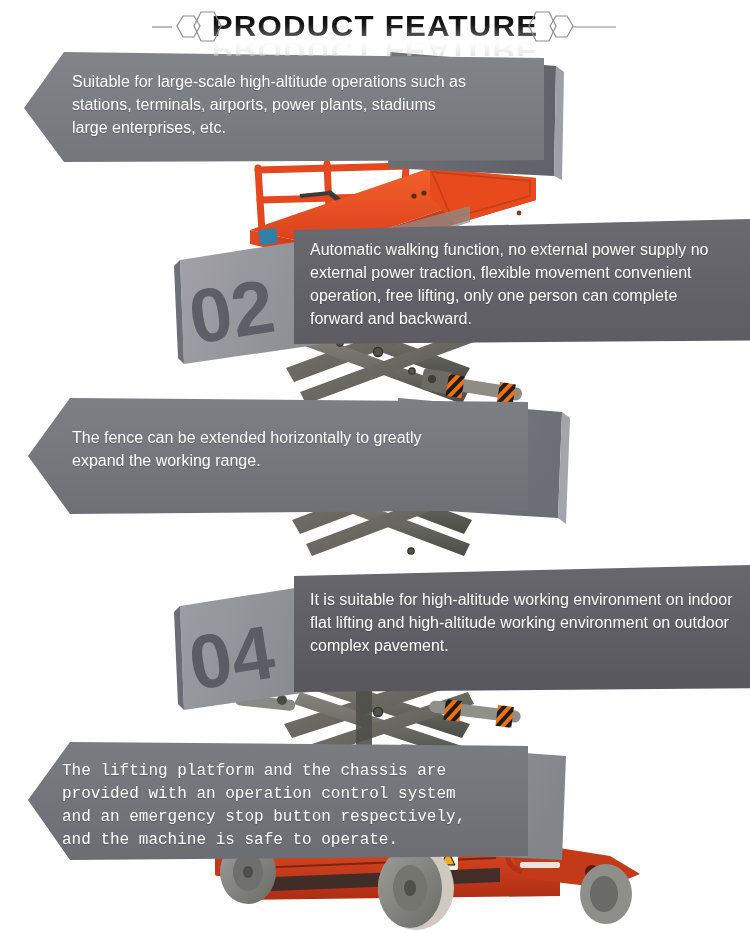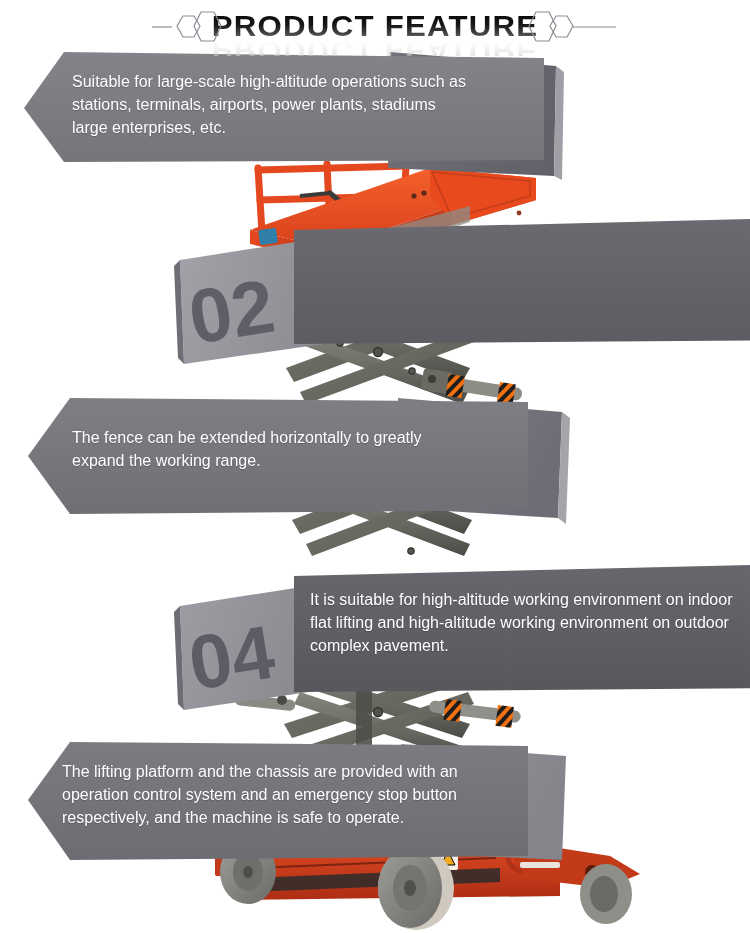--- a/index.html
+++ b/index.html
@@ -69,21 +69,21 @@
   #banner-3 .bnr-text{left:72px;top:30px;width:400px;}
   
   #banner-4{left:150px;top:564px;width:600px;height:132px;}
   #banner-4 .bnr-num{left:0px;top:14px;}
   #banner-4 .bnr-body{left:144px;top:0px;}
   #banner-4 .bnr-text{left:160px;top:24px;width:430px;}
   
   #banner-5{left:0px;top:738px;width:620px;height:124px;}
   #banner-5 .bnr-num{left:398px;top:0px;}
   #banner-5 .bnr-body{left:28px;top:4px;}
-  #banner-5 .bnr-text{left:62px;top:22px;width:420px;}
+  #banner-5 .bnr-text{left:62px;top:22px;width:420px;font-family:Liberation Mono, monospace;}
 </style>
 </head>
 <body>
 
 <div class="stage">
 
   <svg class="machine" viewBox="0 0 750 933" xmlns="http://www.w3.org/2000/svg">
     <defs>
       <linearGradient id="gOrangeTop" x1="0" y1="0" x2="0" y2="1">
         <stop offset="0" stop-color="#f4602c"></stop>
@@ -290,20 +290,21 @@
       <svg width="560" height="130" viewBox="0 0 560 130" xmlns="http://www.w3.org/2000/svg">
         <defs>
           <linearGradient id="bb2" x1="0" y1="0" x2="0" y2="1">
             <stop offset="0" stop-color="#6a6a70"></stop>
               <stop offset="1" stop-color="#5c5c62"></stop>
           </linearGradient>
         </defs>
         <polygon points="0,12 502,0 556,56 504,122 0,126" fill="url(#bb2)"></polygon>
       </svg>
     </div>
+    <div class="bnr-text">Automatic walking function, no external power supply no external power traction, flexible movement convenient operation, free lifting, only one person can complete forward and backward.</div>
   </div>
 
   <div class="banner" id="banner-3">
     <div class="bnr-num">
       <svg width="200" height="126" viewBox="0 0 200 126" xmlns="http://www.w3.org/2000/svg">
         <defs>
           <linearGradient id="np3" x1="0" y1="0" x2="1" y2="0.4">
             <stop offset="0" stop-color="#7e7e86"></stop>
               <stop offset="1" stop-color="#6d6d75"></stop>
           </linearGradient>

